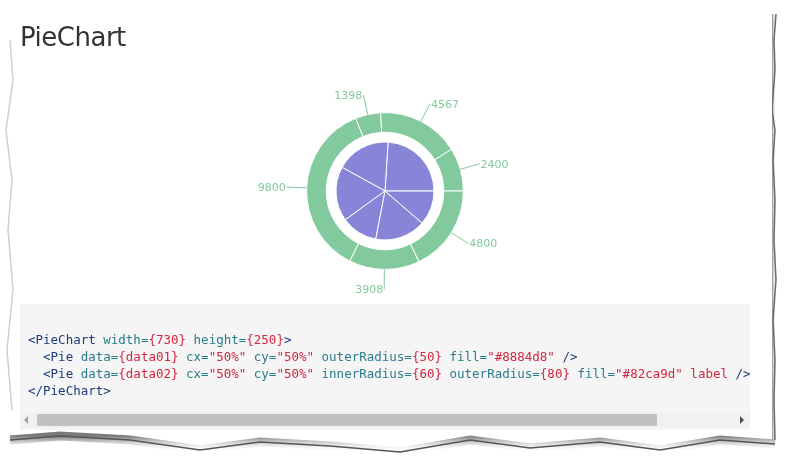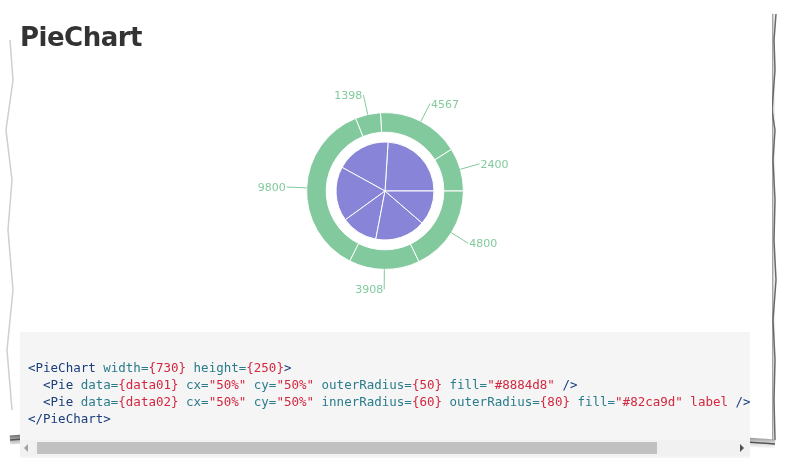--- a/index.html
+++ b/index.html
@@ -17,31 +17,31 @@
     position: absolute; left: 772px; top: 10px; width: 20px; height: 440px;
   }
   .torn-bottom {
     position: absolute; left: 0; top: 430px; width: 795px; height: 42px;
   }
   .torn-left {
     position: absolute; left: 0; top: 10px; width: 16px; height: 430px;
   }
   .title {
     position: absolute; left: 20px; top: 22px;
-    font-size: 26px; font-weight: bold; color: #333333;
+    font-size: 26px; font-weight: normal; color: #333333;
     font-family: "DejaVu Sans", sans-serif; letter-spacing: -0.5px;
   }
   .chart {
     position: absolute; left: 240px; top: 72px; width: 300px; height: 235px;
   }
   .chart text {
     font-family: "DejaVu Sans", sans-serif; font-size: 11px;
   }
   .code-block {
-    position: absolute; left: 20px; top: 332px; width: 730px; height: 126px;
+    position: absolute; left: 20px; top: 304px; width: 730px; height: 126px;
     background: #f5f5f5;
     overflow: hidden;
   }
   .code {
     position: absolute; left: 8px; top: 27px;
     font-family: "DejaVu Sans Mono", monospace; font-size: 12.5px;
     line-height: 17px; white-space: pre; color: #1f4a8a;
   }
   .code .attr { color: #2a7c8c; }
   .code .tag { color: #1a3d7a; }

